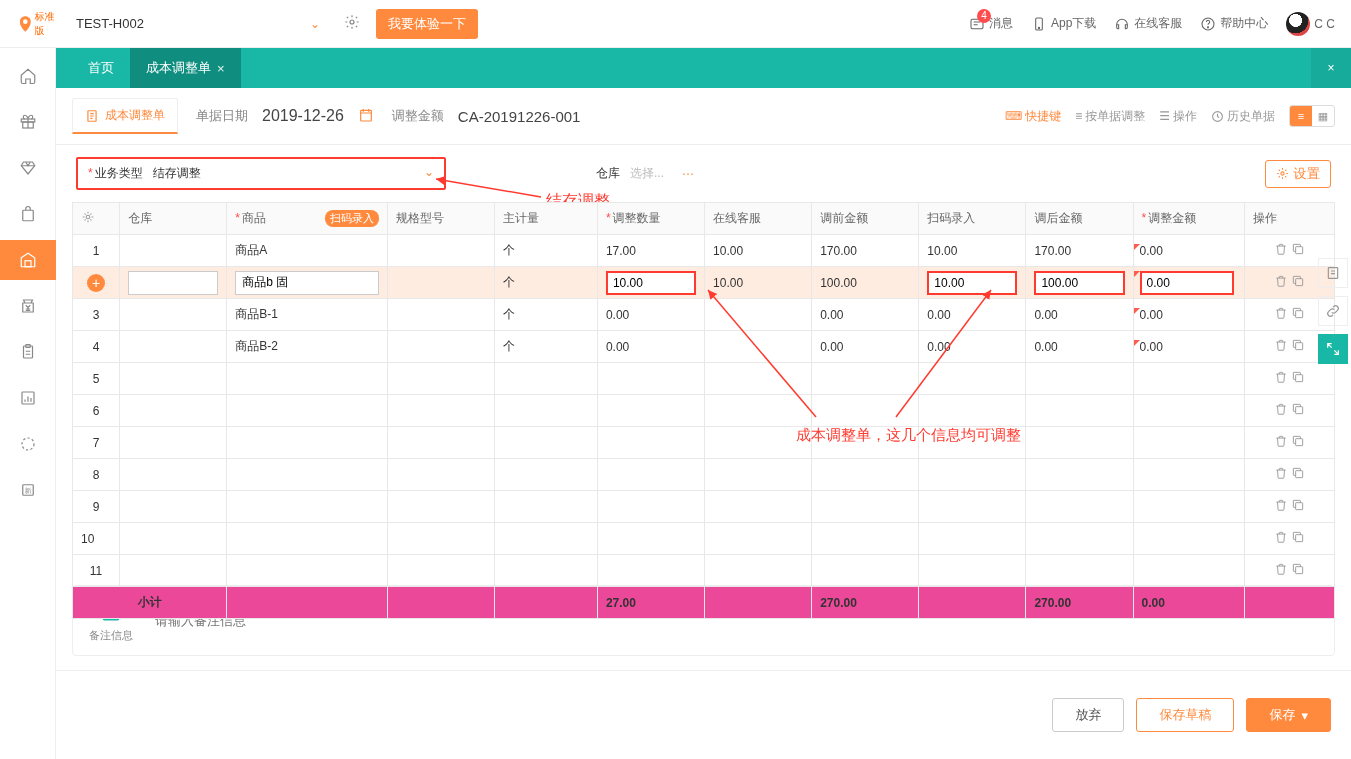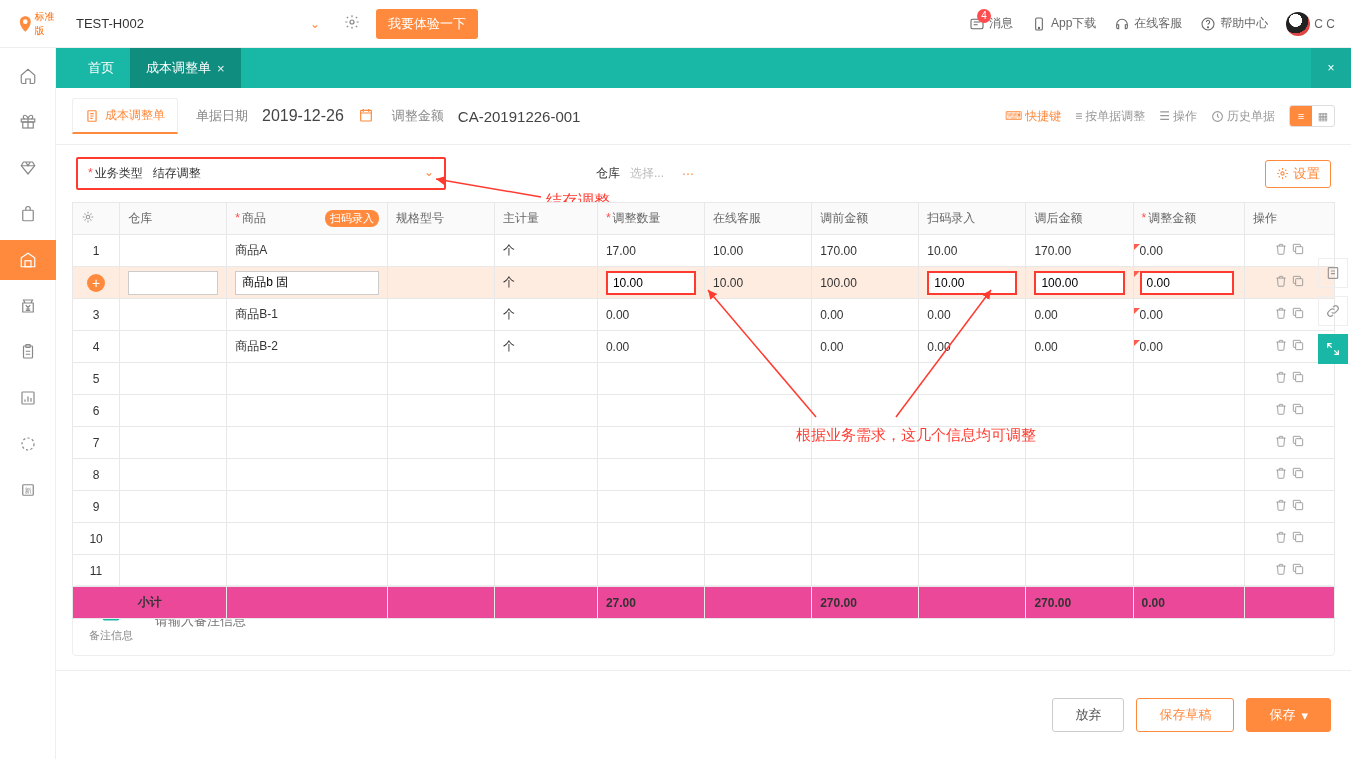--- a/index.html
+++ b/index.html
@@ -508,21 +508,21 @@
                 <td></td>
                 <td></td>
                 <td class="ops" style="text-align:center"><span><svg viewBox="0 0 24 24">
                       <path d="M4 7h16M9 7V5a1 1 0 0 1 1-1h4a1 1 0 0 1 1 1v2M6 7l1 13a1 1 0 0 0 1 1h8a1 1 0 0 0 1-1l1-13"></path>
                     </svg></span> <span><svg viewBox="0 0 24 24">
                       <rect x="8" y="8" width="12" height="12" rx="1"></rect>
                       <path d="M16 8V5a1 1 0 0 0-1-1H5a1 1 0 0 0-1 1v10a1 1 0 0 0 1 1h3"></path>
                     </svg></span></td>
               </tr>
               <tr>
-                <td style="text-align:center">10</td>
+                <td style="text-align:left">10</td>
                 <td></td>
                 <td></td>
                 <td></td>
                 <td></td>
                 <td></td>
                 <td></td>
                 <td></td>
                 <td></td>
                 <td></td>
                 <td></td>
@@ -573,21 +573,21 @@
             <defs>
               <marker id="ah2" markerWidth="8" markerHeight="8" refX="6" refY="3" orient="auto">
                 <path d="M0 0L6 3L0 6z" fill="#ff3b30"></path>
               </marker>
             </defs>
             <line x1="120" y1="135" x2="12" y2="8" stroke="#ff3b30" stroke-width="1.5" marker-end="url(#ah2)"></line>
           </svg>
         <svg class="arrow-svg" style="left:830px;top:88px" width="120" height="140">
             <line x1="10" y1="135" x2="105" y2="8" stroke="#ff3b30" stroke-width="1.5" marker-end="url(#ah2)"></line>
           </svg>
-        <div class="annot-2">根据业务需求，这几个信息均可调整</div>
+        <div class="annot-2">成本调整单，这几个信息均可调整</div>
       </div>
 
       <div class="remark">
         <div class="remark-icon-col">
           <svg viewBox="0 0 24 24">
               <rect x="5" y="4" width="14" height="16" rx="1"></rect>
               <path d="M5 8h14M9 4v-2M15 4v-2"></path>
             </svg>
           <span>备注信息</span>
         </div>

